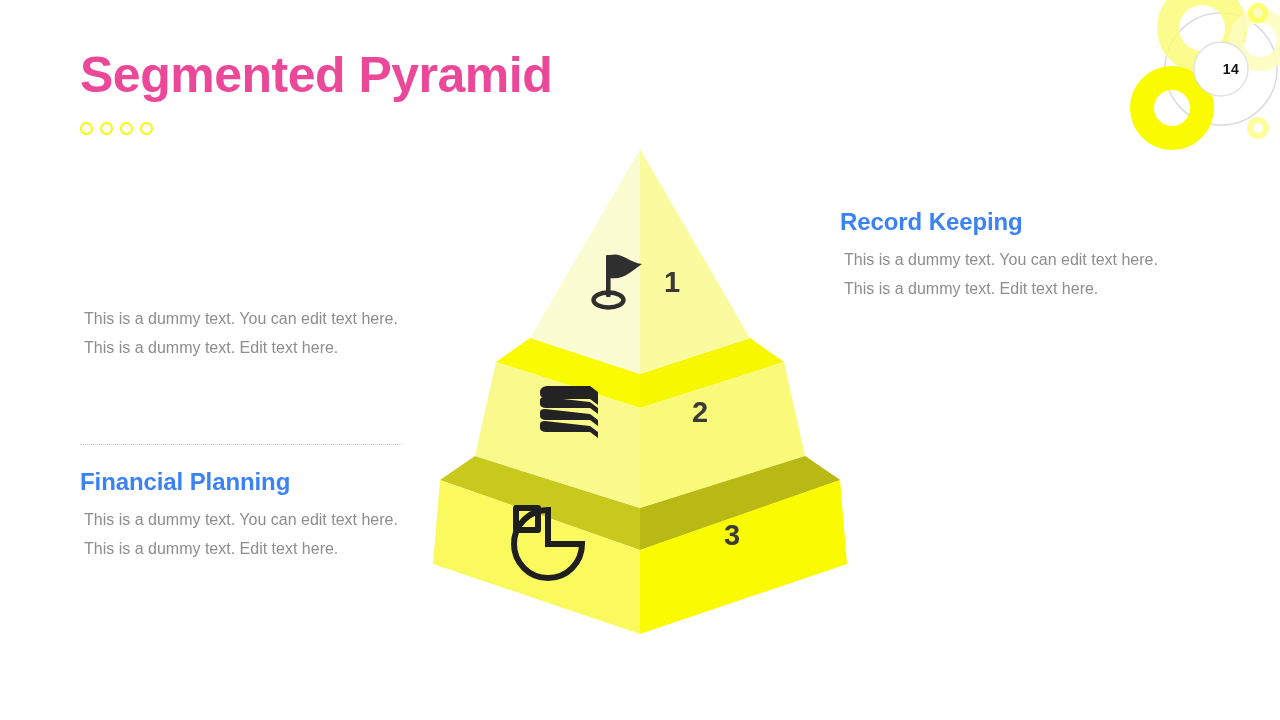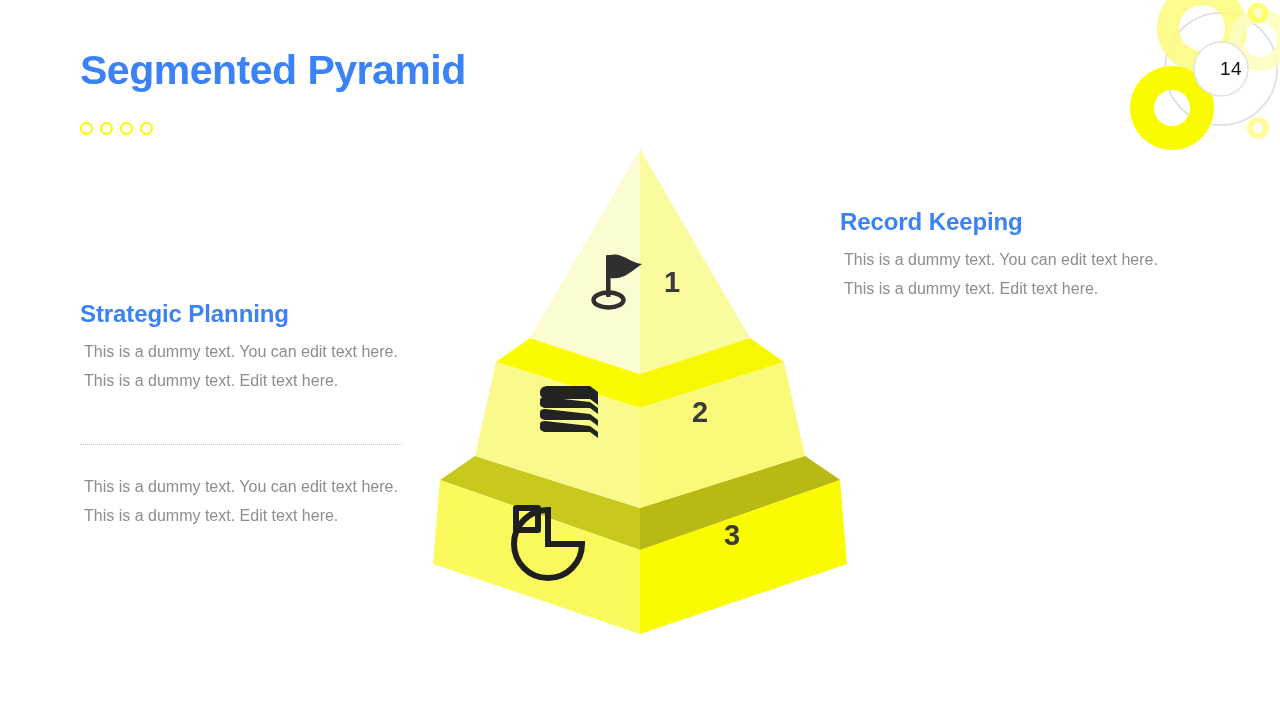--- a/index.html
+++ b/index.html
@@ -13,28 +13,28 @@
     -webkit-font-smoothing:antialiased;
   }
   .slide{position:absolute;inset:0;}
 
   
   .deco{position:absolute;top:0;right:0;width:160px;height:155px;pointer-events:none;}
   .deco svg{display:block;}
   .deco-num{
     position:absolute;left:1211px;top:55px;width:40px;height:28px;
     display:flex;align-items:center;justify-content:center;
-    font-size:19px;font-weight:normal;color:#111;
+    font-size:14px;font-weight:bold;color:#111;
     letter-spacing:.5px;
   }
 
   
   .title{
     position:absolute;left:80px;top:48px;
-    font-size:41px;font-weight:bold;color:#3b82f6;
+    font-size:50px;font-weight:bold;color:#ec4899;
     letter-spacing:-0.5px;line-height:1.1;
     white-space:nowrap;
   }
   .dots{position:absolute;left:80px;top:122px;display:flex;gap:7px;}
   .dot{width:13px;height:13px;border-radius:50%;border:2.6px solid #f9f900;box-sizing:border-box;}
 
   
   .block{position:absolute;}
   .block h3{
     margin:0 0 9px 0;font-size:24px;font-weight:bold;color:#3b82f6;
@@ -92,27 +92,27 @@
 
   <div class="title">Segmented Pyramid</div>
   <div class="dots">
     <span class="dot"></span>
     <span class="dot"></span>
     <span class="dot"></span>
     <span class="dot"></span>
   </div>
 
   <div class="block" id="blk-strategic">
-    <h3>Strategic Planning</h3>
     <p>This is a dummy  text. You can edit text here. This is a dummy  text. Edit text here.</p>
   </div>
 
   <div class="divider"></div>
 
   <div class="block" id="blk-financial">
+    <h3>Financial Planning</h3>
     <p>This is a dummy  text. You can edit text here. This is a dummy  text. Edit text here.</p>
   </div>
 
   <div class="block" id="blk-record">
     <h3>Record Keeping</h3>
     <p>This is a dummy  text. You can edit text here. This is a dummy  text. Edit text here.</p>
   </div>
 
   <div class="pyramid">
     <svg width="425" height="505" viewBox="0 0 425 505" xmlns="http://www.w3.org/2000/svg">

